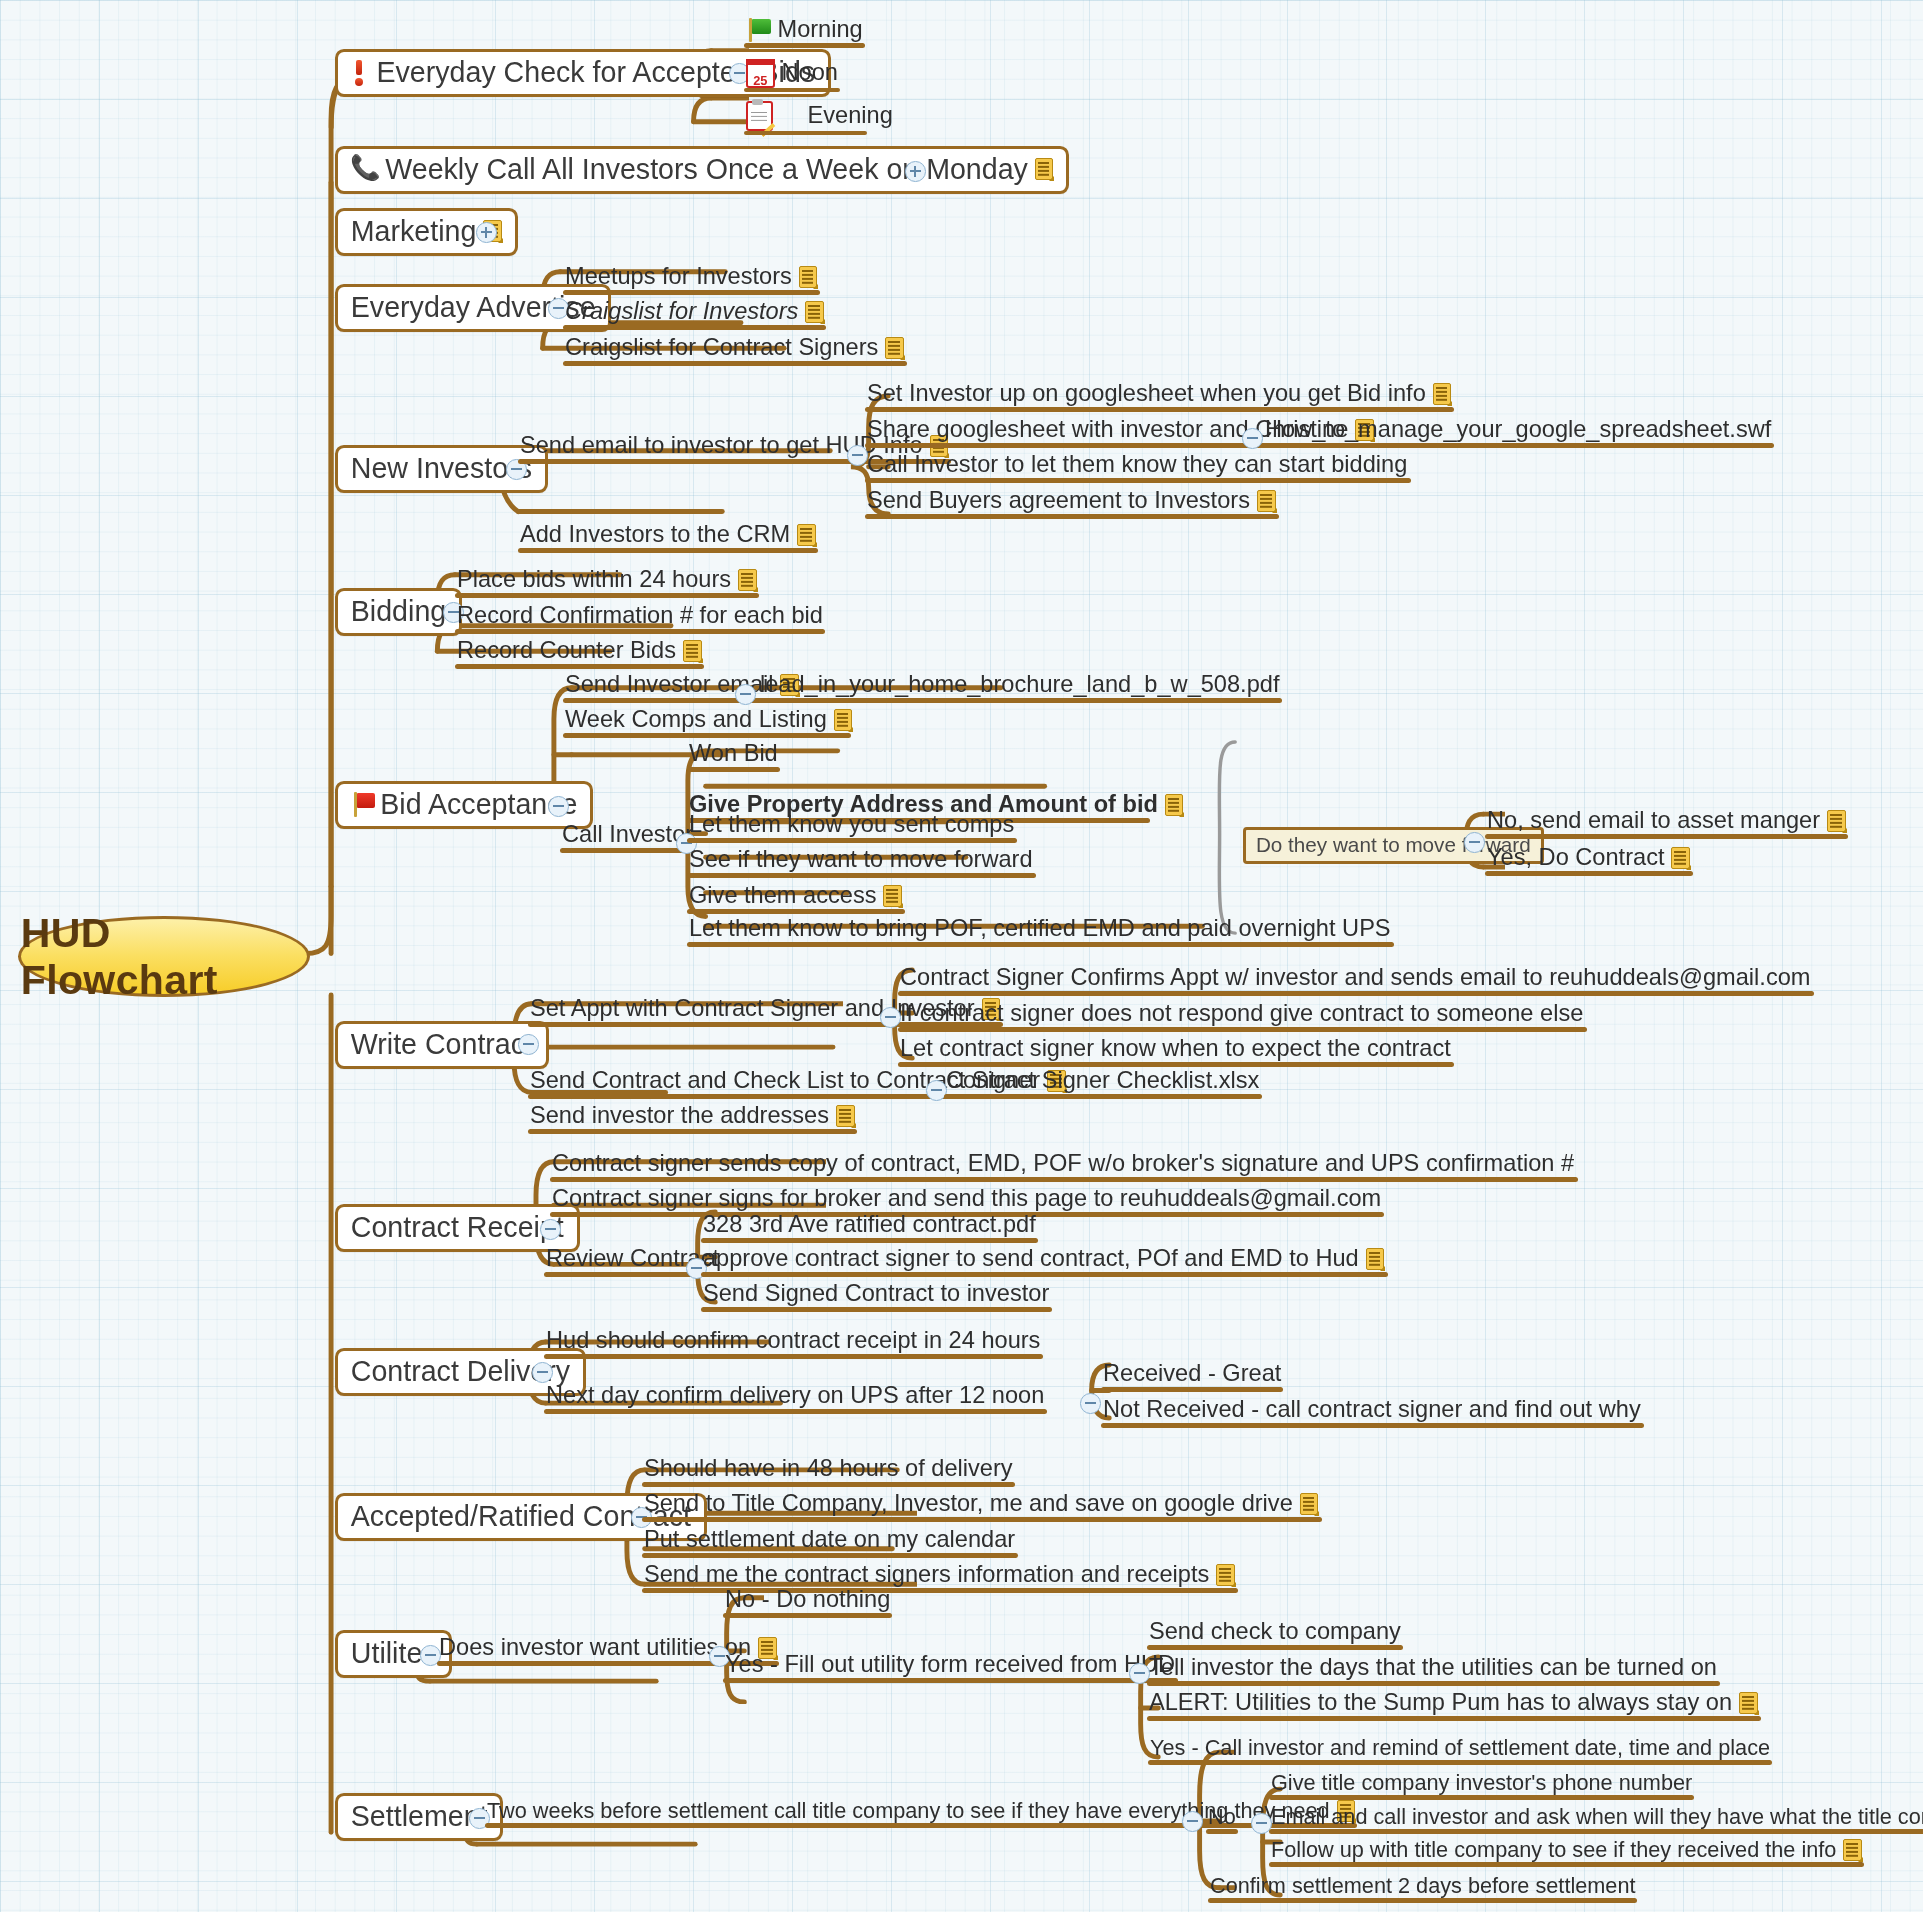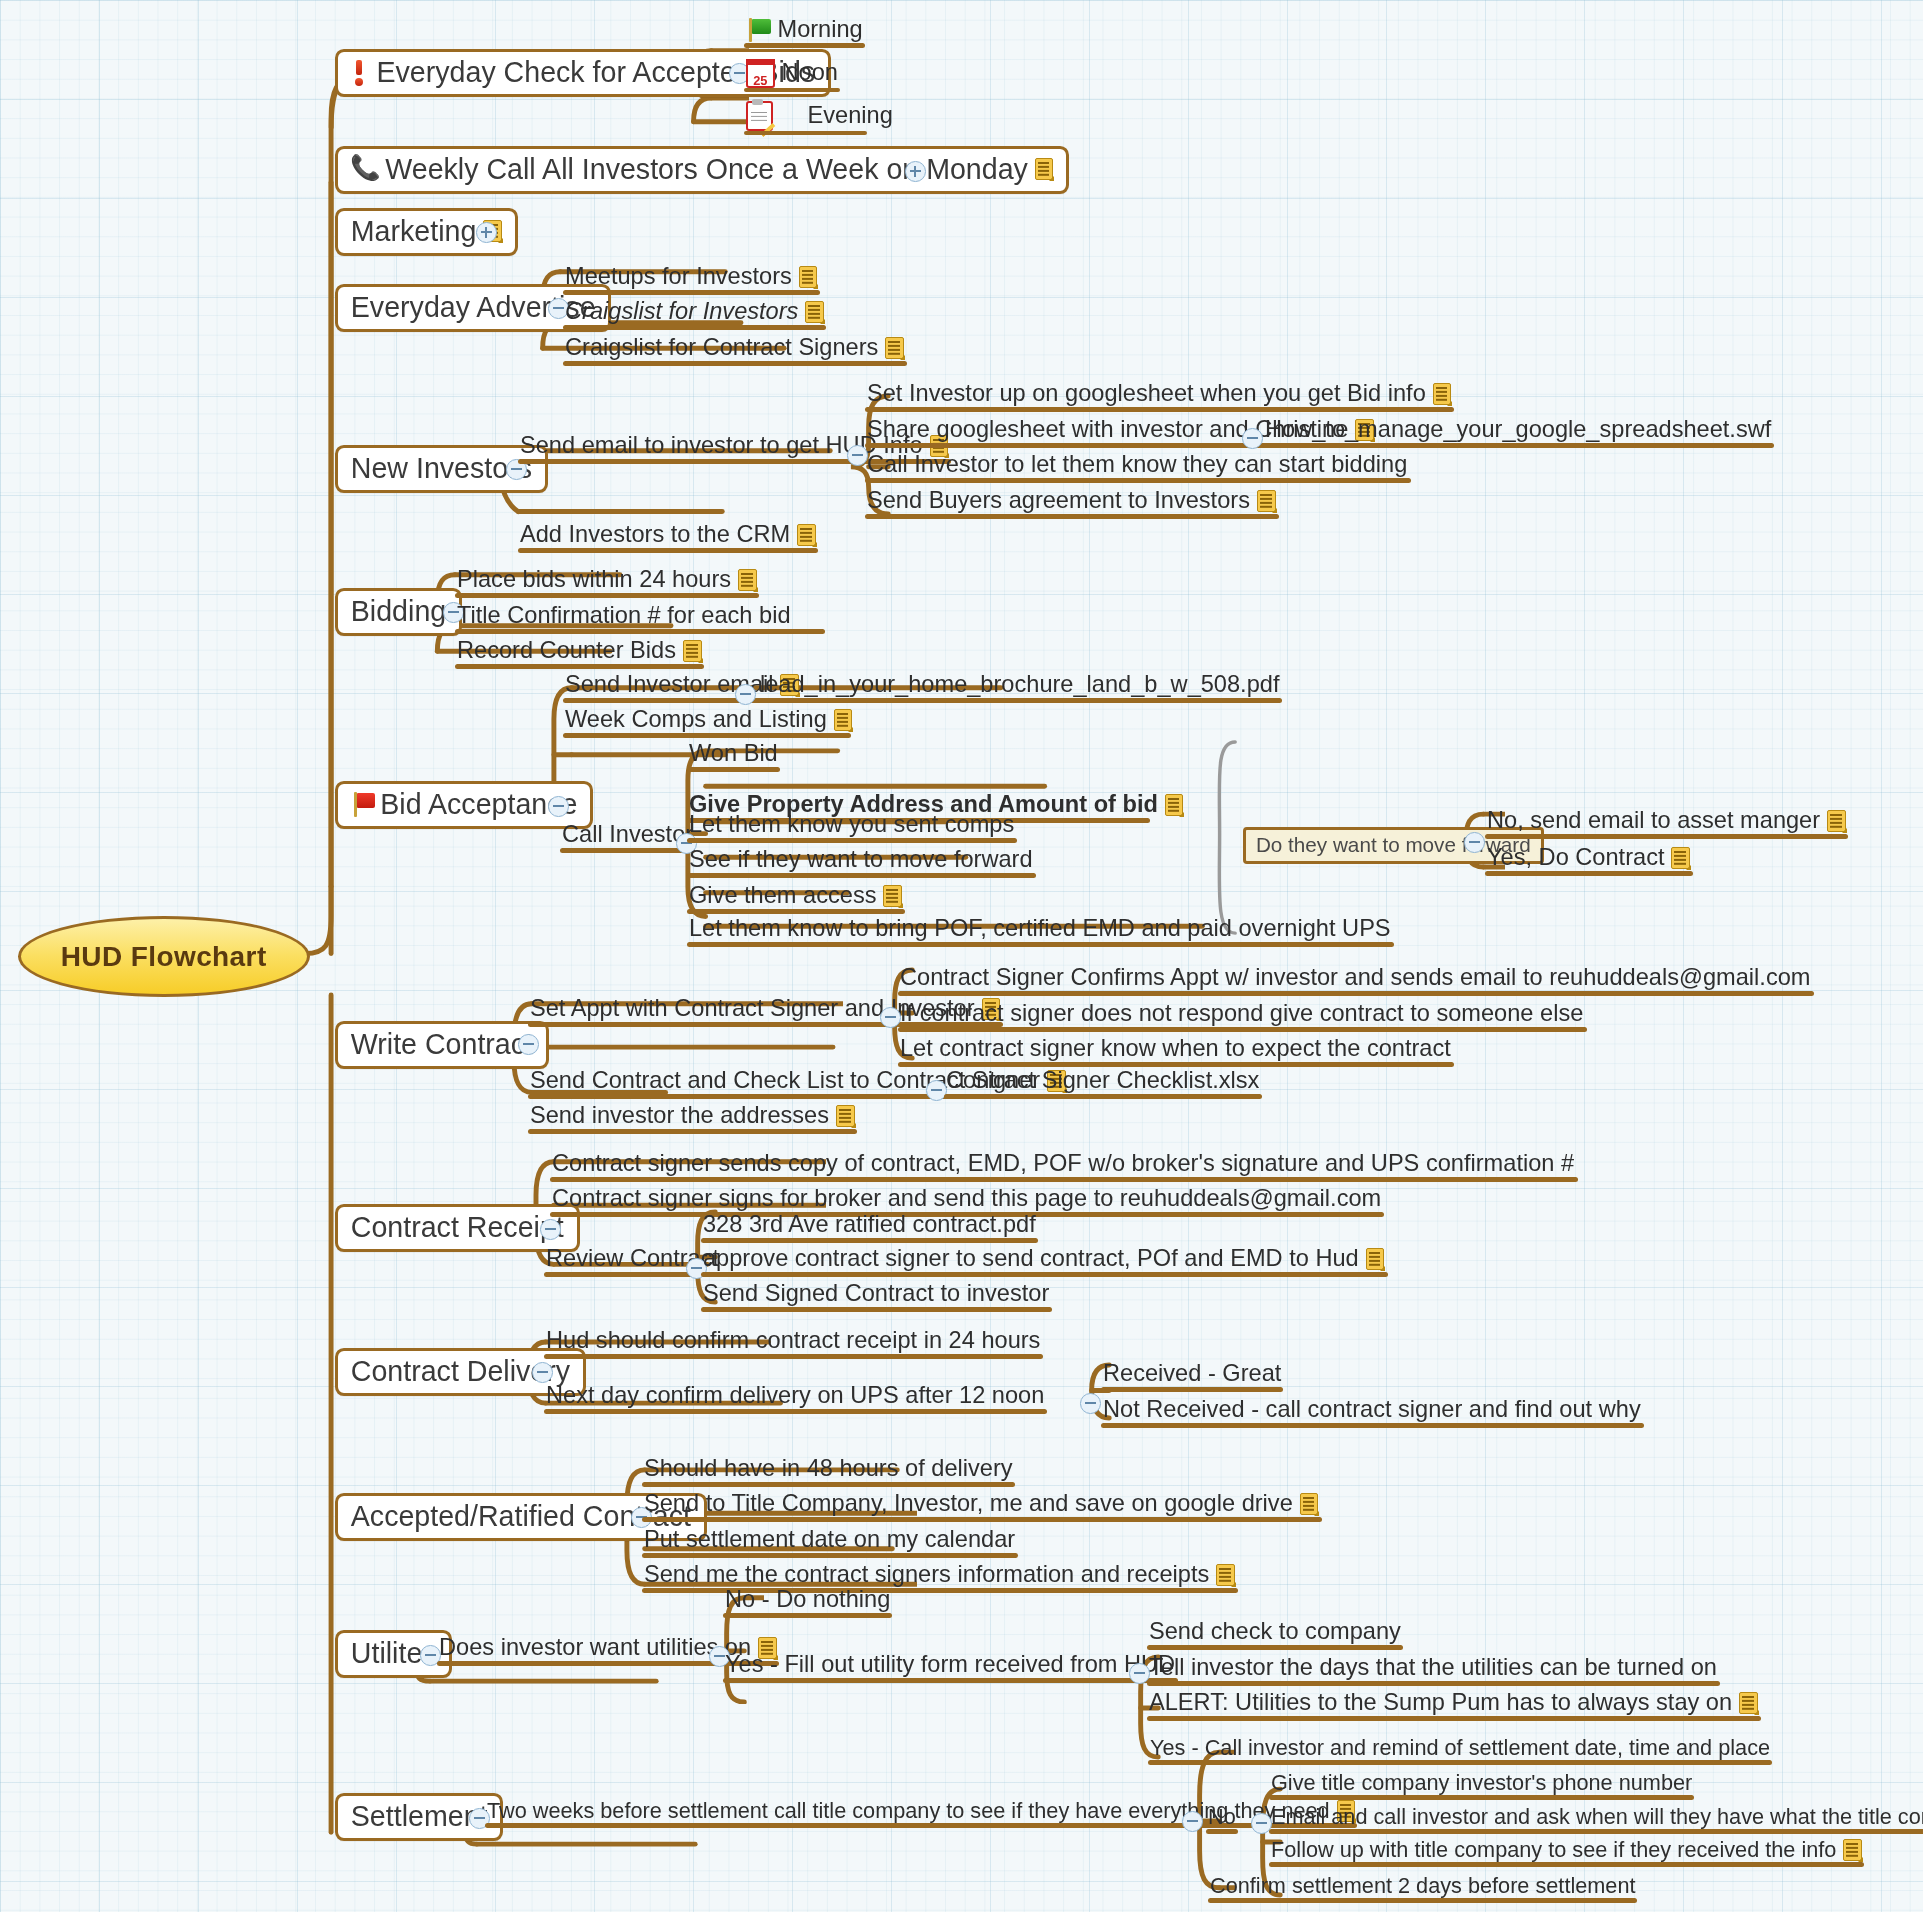--- a/index.html
+++ b/index.html
@@ -39,21 +39,21 @@
     padding:0 2px 3.9px 2px;white-space:nowrap;
   }
   .plain.sm{font-size:21.7px;}
 
   .root{
     position:absolute;
     width:286px;height:75px;border-radius:50%;
     border:3.9px solid #9a6a22;
     background:linear-gradient(180deg,#fdf0a8 0%,#fbdf62 48%,#f7cd28 100%);
     display:flex;align-items:center;justify-content:center;
-    font-size:28px;font-weight:bold;color:#5a3a10;
+    font-size:41px;font-weight:bold;color:#5a3a10;
     letter-spacing:0.4px;
   }
 
   
   .note-ico{
     display:inline-block;width:16.7px;height:20.7px;margin-left:6.9px;
     vertical-align:-3px;position:relative;
     background:#f6c94b;border:1.5px solid #b88a13;border-radius:2px;
   }
   .note-ico:before{
@@ -278,21 +278,21 @@
   <div class="node topic-box big" style="left:335px;top:588px;">
     <span>Bidding</span>
   </div>
   <span class="toggle" style="position:absolute;left:435px;top:602px;"></span>
   <div class="node plain" style="left: 455px; top: 567px; position: absolute;">
     <span>Place bids within 24 hours</span>
       <i class="note-ico"></i>
   <div style="position: absolute; left: 0px; bottom: -1px; height: 4.9px; border-radius: 3px; background: rgb(154, 106, 34); width: 304px;"></div>
     </div>
   <div class="node plain" style="left: 455px; top: 603px; position: absolute;">
-    <span>Title Confirmation # for each bid</span>
+    <span>Record Confirmation # for each bid</span>
   <div style="position: absolute; left: 0px; bottom: -1px; height: 4.9px; border-radius: 3px; background: rgb(154, 106, 34); width: 370px;"></div>
     </div>
   <div class="node plain" style="left: 455px; top: 638px; position: absolute;">
     <span>Record Counter Bids</span>
       <i class="note-ico"></i>
   <div style="position: absolute; left: 0px; bottom: -1px; height: 4.9px; border-radius: 3px; background: rgb(154, 106, 34); width: 249px;"></div>
     </div>
 
   <svg style="position:absolute;left:548px;top:672px;width:768px;height:266px;" viewBox="0 0 780 270" width="768" height="266">
     <g fill="none" stroke="#9a6a22" stroke-width="5" stroke-linecap="round">

